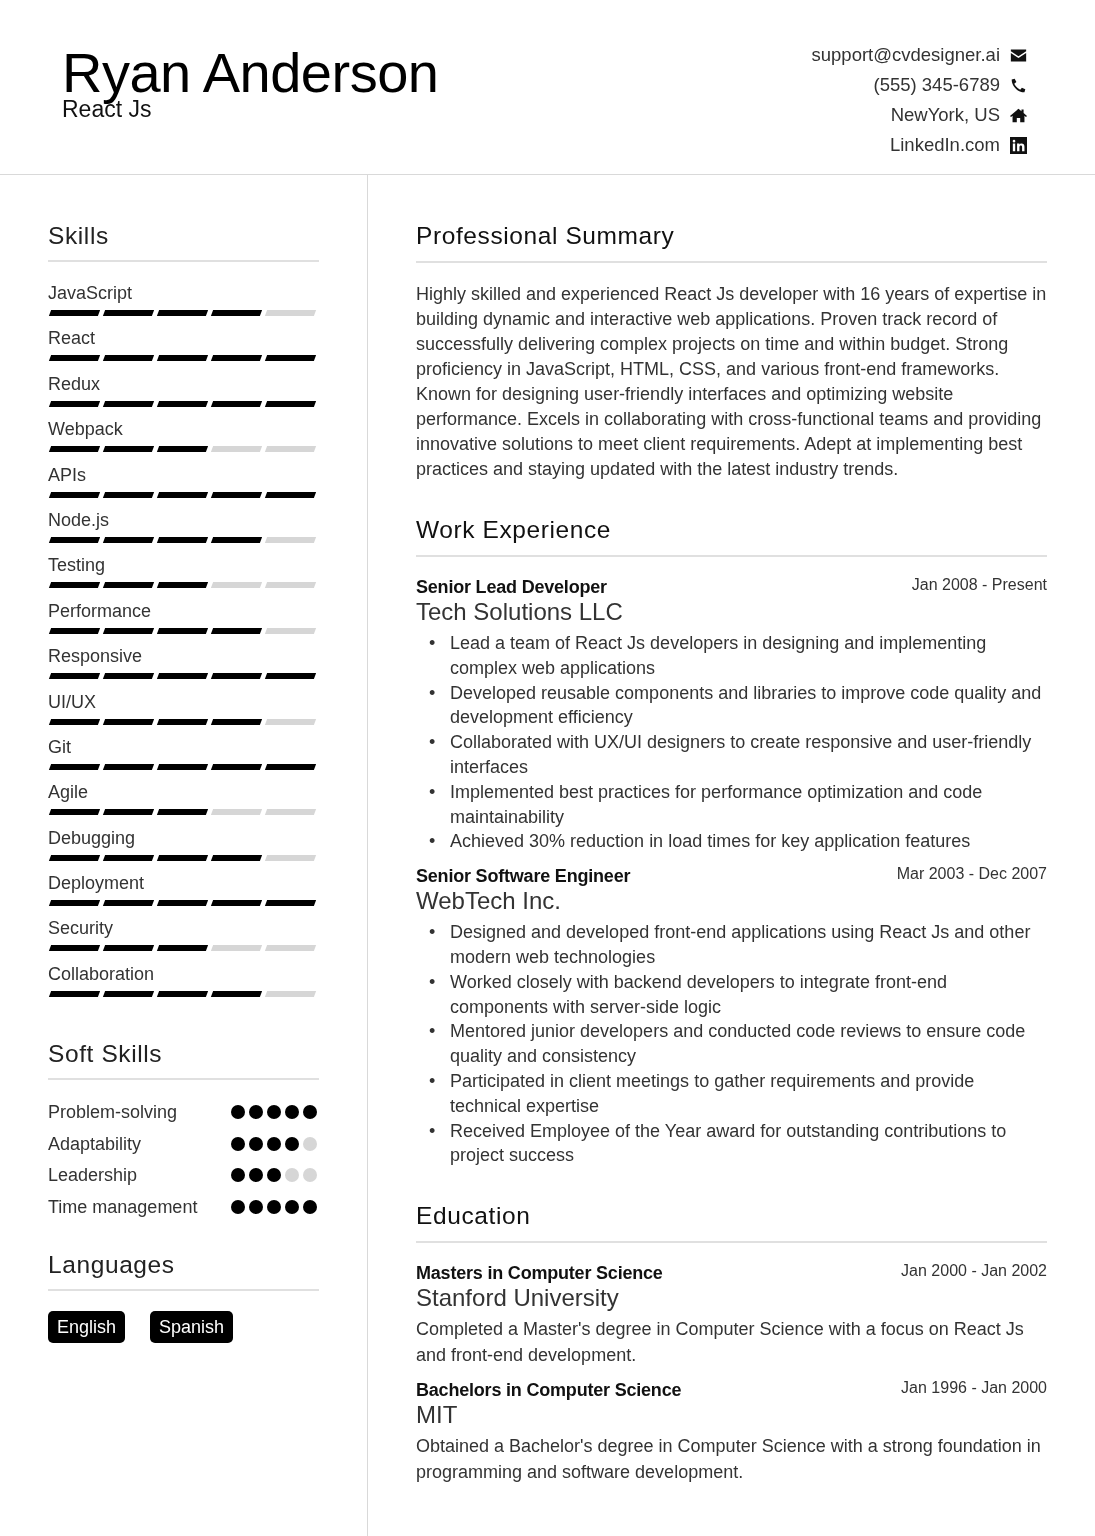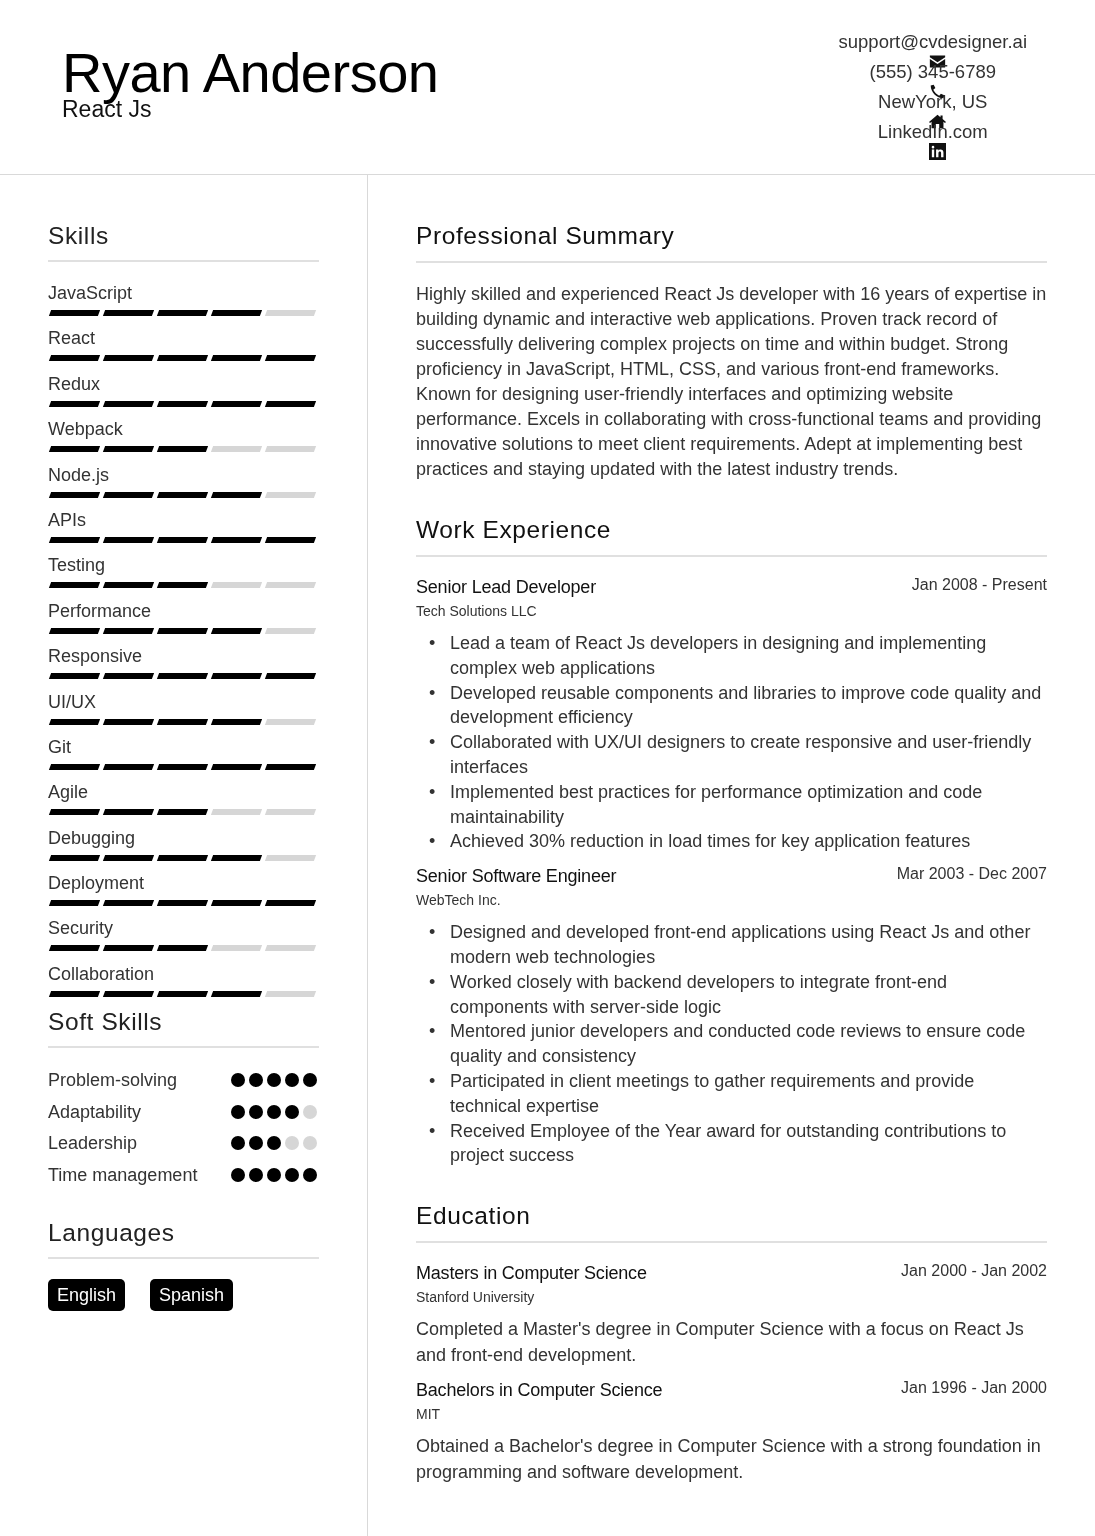--- a/index.html
+++ b/index.html
@@ -3,57 +3,57 @@
 <meta charset="utf-8">
 <style>
   * { box-sizing: border-box; margin: 0; padding: 0; }
   html, body { width: 1095px; height: 1536px; background: #ffffff; overflow: hidden; }
   body { font-family: "Liberation Sans", sans-serif; color: #222; position: relative; }
 
   .header { position: absolute; left: 0; top: 0; width: 1095px; height: 175px; border-bottom: 1px solid #d9d9d9; }
   .name { position: absolute; left: 62px; top: 40px; font-size: 56px; font-weight: 500; color: #000; letter-spacing: -0.5px; font-family: "Liberation Sans", sans-serif; }
   .title { position: absolute; left: 62px; top: 96px; font-size: 23px; color: #111; }
   .contacts { position: absolute; right: 68px; top: 40px; text-align: right; }
-  .contact-row { display: flex; justify-content: flex-end; align-items: center; height: 30px; font-size: 18.5px; color: #333; flex-direction: column; }
+  .contact-row { display: flex; justify-content: flex-end; align-items: center; height: 30px; font-size: 18.5px; color: #333; }
   .contact-row .icon { width: 18px; height: 18px; margin-left: 9px; display: inline-flex; align-items: center; justify-content: center; }
   .contact-row svg { width: 17px; height: 17px; fill: #111; }
 
   .vdivider { position: absolute; left: 367px; top: 175px; width: 1px; height: 1361px; background: #d9d9d9; }
 
   .left { position: absolute; left: 48px; top: 222px; width: 271px; }
   .sec-title { font-size: 24.5px; font-weight: 500; color: #222; letter-spacing: 0.6px; padding-bottom: 10px; border-bottom: 2px solid #e0e0e0; }
   .skills-list { margin-top: 20px; }
   .skill { height: 45.4px; }
   .skill-name { font-size: 18px; color: #333; line-height: 22px; }
   .bars { display: flex; gap: 5px; margin-top: 6px; padding-left: 2px; }
   .bar { width: 49px; height: 6px; transform: skewX(-20deg); background: #d6d6d6; }
   .bar.on { background: #000; }
 
-  .soft { }
+  .soft { margin-top: 32px; }
   .soft-list { margin-top: 20px; }
   .soft-row { display: flex; justify-content: space-between; align-items: flex-start; min-height: 31.5px; }
   .soft-name { font-size: 18px; color: #333; line-height: 25px; width: 150px; }
   .dots { display: flex; gap: 4px; padding-top: 5px; padding-right: 2px; }
   .dot { width: 14px; height: 14px; border-radius: 50%; background: #d6d6d6; }
   .dot.on { background: #000; }
 
   .langs { margin-top: 25px; }
   .lang-list { display: flex; gap: 25px; margin-top: 20px; }
   .lang { background: #000; color: #fff; font-size: 18px; padding: 5px 9px; border-radius: 5px; line-height: 22px; }
 
   .right { position: absolute; left: 416px; top: 222px; width: 631px; }
   .r-title { font-size: 24.5px; font-weight: 500; color: #111; letter-spacing: 0.6px; padding-bottom: 11px; border-bottom: 2px solid #e0e0e0; }
   .summary { margin-top: 19px; font-size: 18px; line-height: 25px; color: #333; }
   .section { margin-top: 34px; }
   .job { margin-top: 18px; }
   .job + .job { margin-top: 10px; }
   .job-head { display: flex; justify-content: space-between; align-items: flex-start; }
-  .job-title { font-size: 18px; font-weight: 400; color: #111; line-height: 24px; letter-spacing: -0.2px; }
+  .job-title { font-size: 18px; font-weight: 700; color: #111; line-height: 24px; letter-spacing: -0.2px; }
   .job-date { font-size: 16px; color: #333; line-height: 20px; }
-  .job-company { font-size: 14px; color: #333; line-height: 25px; }
+  .job-company { font-size: 24px; color: #333; line-height: 25px; }
   .bullets { list-style: none; margin-top: 7px; padding-left: 34px; }
   .bullets li { position: relative; font-size: 18px; line-height: 24.8px; color: #333; }
   .bullets li::before { content: "•"; position: absolute; left: -21px; top: 0; color: #333; }
   .edu-desc { margin-top: 6px; font-size: 18px; line-height: 26px; color: #333; }
 </style>
 </head>
 <body>
 
 <div class="header">
   <div class="name">Ryan Anderson</div>
@@ -135,37 +135,37 @@
           <div class="skill-name">Webpack</div>
           <div class="bars">
             <span class="bar on"></span>
             <span class="bar on"></span>
             <span class="bar on"></span>
             <span class="bar"></span>
             <span class="bar"></span>
           </div>
         </div>
         <div class="skill">
+          <div class="skill-name">APIs</div>
+          <div class="bars">
+            <span class="bar on"></span>
+            <span class="bar on"></span>
+            <span class="bar on"></span>
+            <span class="bar on"></span>
+            <span class="bar on"></span>
+          </div>
+        </div>
+        <div class="skill">
           <div class="skill-name">Node.js</div>
           <div class="bars">
             <span class="bar on"></span>
             <span class="bar on"></span>
             <span class="bar on"></span>
             <span class="bar on"></span>
             <span class="bar"></span>
-          </div>
-        </div>
-        <div class="skill">
-          <div class="skill-name">APIs</div>
-          <div class="bars">
-            <span class="bar on"></span>
-            <span class="bar on"></span>
-            <span class="bar on"></span>
-            <span class="bar on"></span>
-            <span class="bar on"></span>
           </div>
         </div>
         <div class="skill">
           <div class="skill-name">Testing</div>
           <div class="bars">
             <span class="bar on"></span>
             <span class="bar on"></span>
             <span class="bar on"></span>
             <span class="bar"></span>
             <span class="bar"></span>

